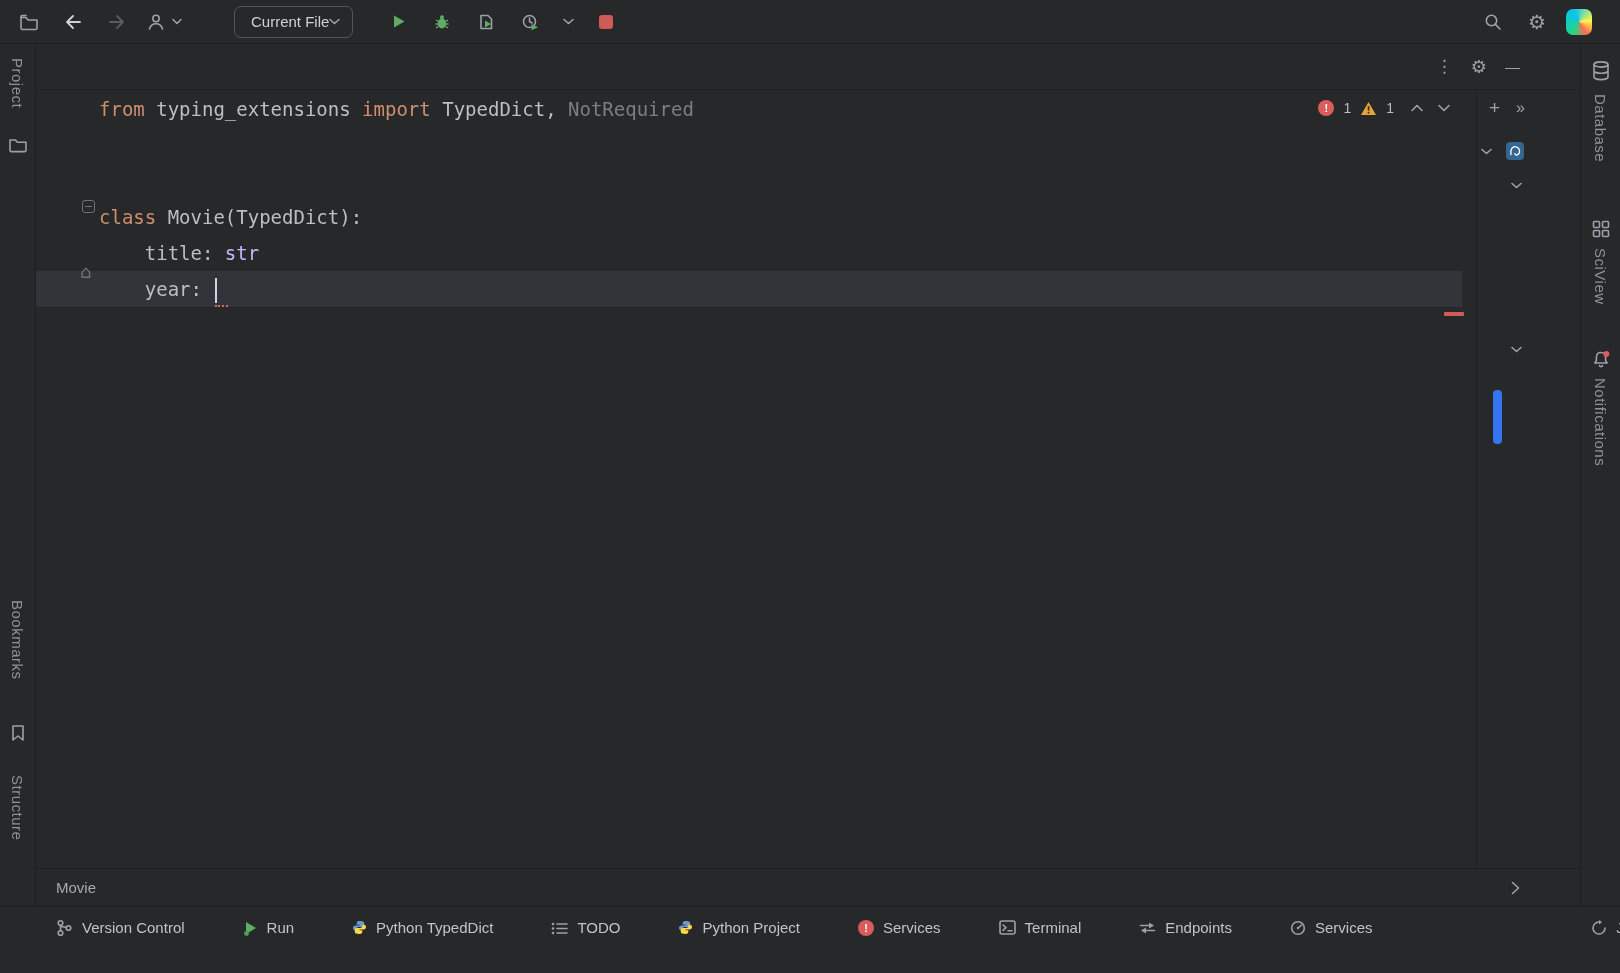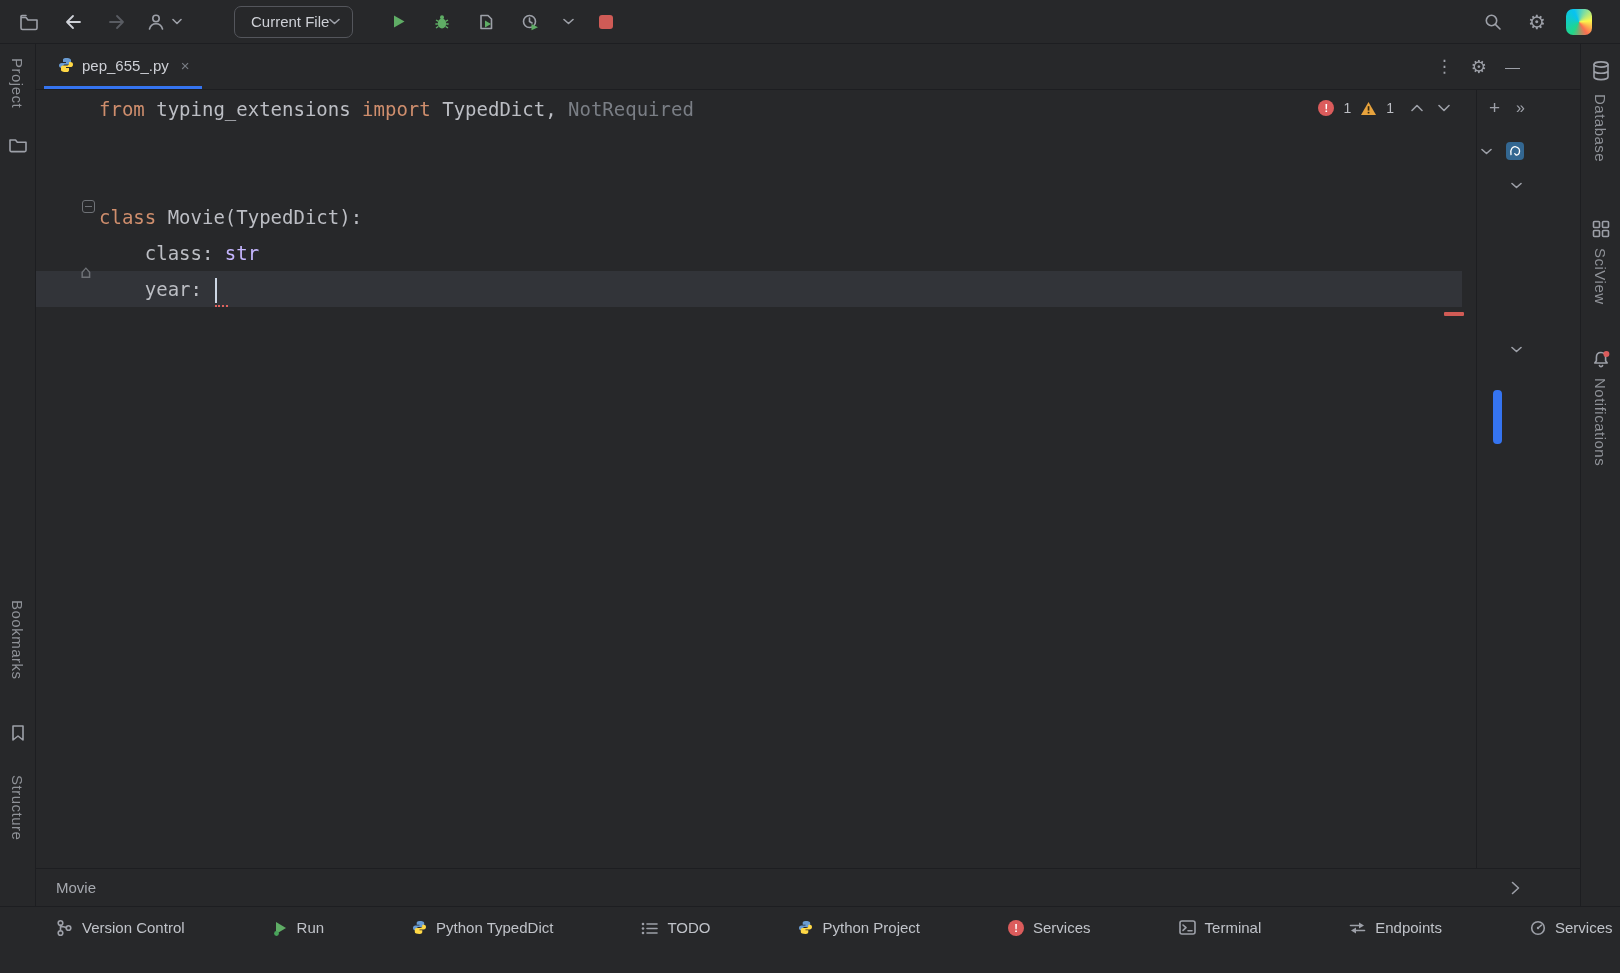--- a/index.html
+++ b/index.html
@@ -109,21 +109,21 @@
     position:absolute; left:36px; top:868px; width:1544px; height:38px;
     border-top:1px solid #1d1e21; display:flex; align-items:center; padding:0 60px 0 20px;
     font-size:15px; color:#a6a9af;
   }
   #breadcrumbs .right-chev { margin-left:auto; }
 
   
   #bottom-bar {
     position:absolute; left:0; top:906px; width:1620px; height:42px;
     border-top:1px solid #1d1e21; display:flex; align-items:center;
-    padding-left:56px; gap:88px; font-size:15px; color:#c0c3c9; overflow:hidden;
+    padding-left:56px; gap:58px; font-size:15px; color:#c0c3c9; overflow:hidden;
   }
   .bb-item { display:flex; align-items:center; gap:9px; white-space:nowrap; }
   .bb-item:last-child { margin-left:auto; margin-right:-28px; }
 
   svg { display:block; }
   .sicon { stroke:#9da0a8; fill:none; stroke-width:1.6; stroke-linecap:round; stroke-linejoin:round; }
 </style>
 </head>
 <body>
 
@@ -269,45 +269,35 @@
     <svg width="20" height="21">
       <path class="sicon" d="M10 2.5 c-3 0 -4.6 2 -4.6 5 v3.3 L3.8 13 H16.2 L14.6 10.8 V7.5 c0 -3 -1.6 -5 -4.6 -5 Z"></path>
       <path class="sicon" d="M8.4 15.5 a1.7 1.7 0 0 0 3.2 0"></path>
       <circle cx="15.4" cy="4" r="3" fill="#db5c5c"></circle>
     </svg>
   </span>
   <span class="vlabel" style="top:334px;">Notifications</span>
 </div>
 
 <div id="tabbar">
-  <div class="tab">
-    <span>
-      <svg width="16" height="16">
-        <path fill="#699bd2" d="M8 1C5.2 1 5 2.3 5 3.1V5h3v.9H3.7C2.1 5.9 1 6.9 1 8.6 1 10.3 2.1 11 3.7 11H5V9.5C5 8 6.1 7.4 7.5 7.4H11c1.2 0 2-.8 2-2V3.1C13 1.6 10.8 1 8 1z"></path>
-        <path fill="#ffd845" d="M8 15c2.8 0 3-1.3 3-2.1V11H8v-.9h4.3c1.6 0 2.7-1 2.7-2.7C15 5.7 13.9 5 12.3 5H11v1.5C11 8 9.9 8.6 8.5 8.6H5c-1.2 0-2 .8-2 2v2.3C3 14.4 5.2 15 8 15z"></path>
-      </svg>
-    </span>
-    <span>pep_655_.py</span>
-    <span class="close">×</span>
-  </div>
   <div id="tabbar-right">
     <span class="kebab-glyph">⋮</span>
     <span class="gear-glyph" style="font-size:18px;">⚙</span>
     <span style="color:#9da0a8; font-size:15px;">—</span>
   </div>
 </div>
 
 <div id="editor">
   <div id="caret-line-highlight"></div>
 
   <div class="code-line" style="top:109px;"><span class="kw">class</span><span class="plain"> Movie(TypedDict):</span></div>
 
   <div class="code-line" style="top:1px;"><span class="kw">from</span><span class="plain"> typing_extensions </span><span class="kw">import</span><span class="plain"> TypedDict,</span><span class="muted"> NotRequired</span></div>
 
-  <div class="code-line" style="top:145px;"><span class="plain">    class: </span><span class="builtin">str</span></div>
+  <div class="code-line" style="top:145px;"><span class="plain">    title: </span><span class="builtin">str</span></div>
 
   <div class="code-line" style="top:181px;"><span class="plain">    year: </span><span class="caret"></span></div>
 
   <div id="fold-minus" class="gutter-icon"></div>
   <div id="gutter-home" class="gutter-icon">⌂</div>
 
   <div id="inspections">
     <span class="err-badge">!</span>
     <span>1</span>
     <span>

